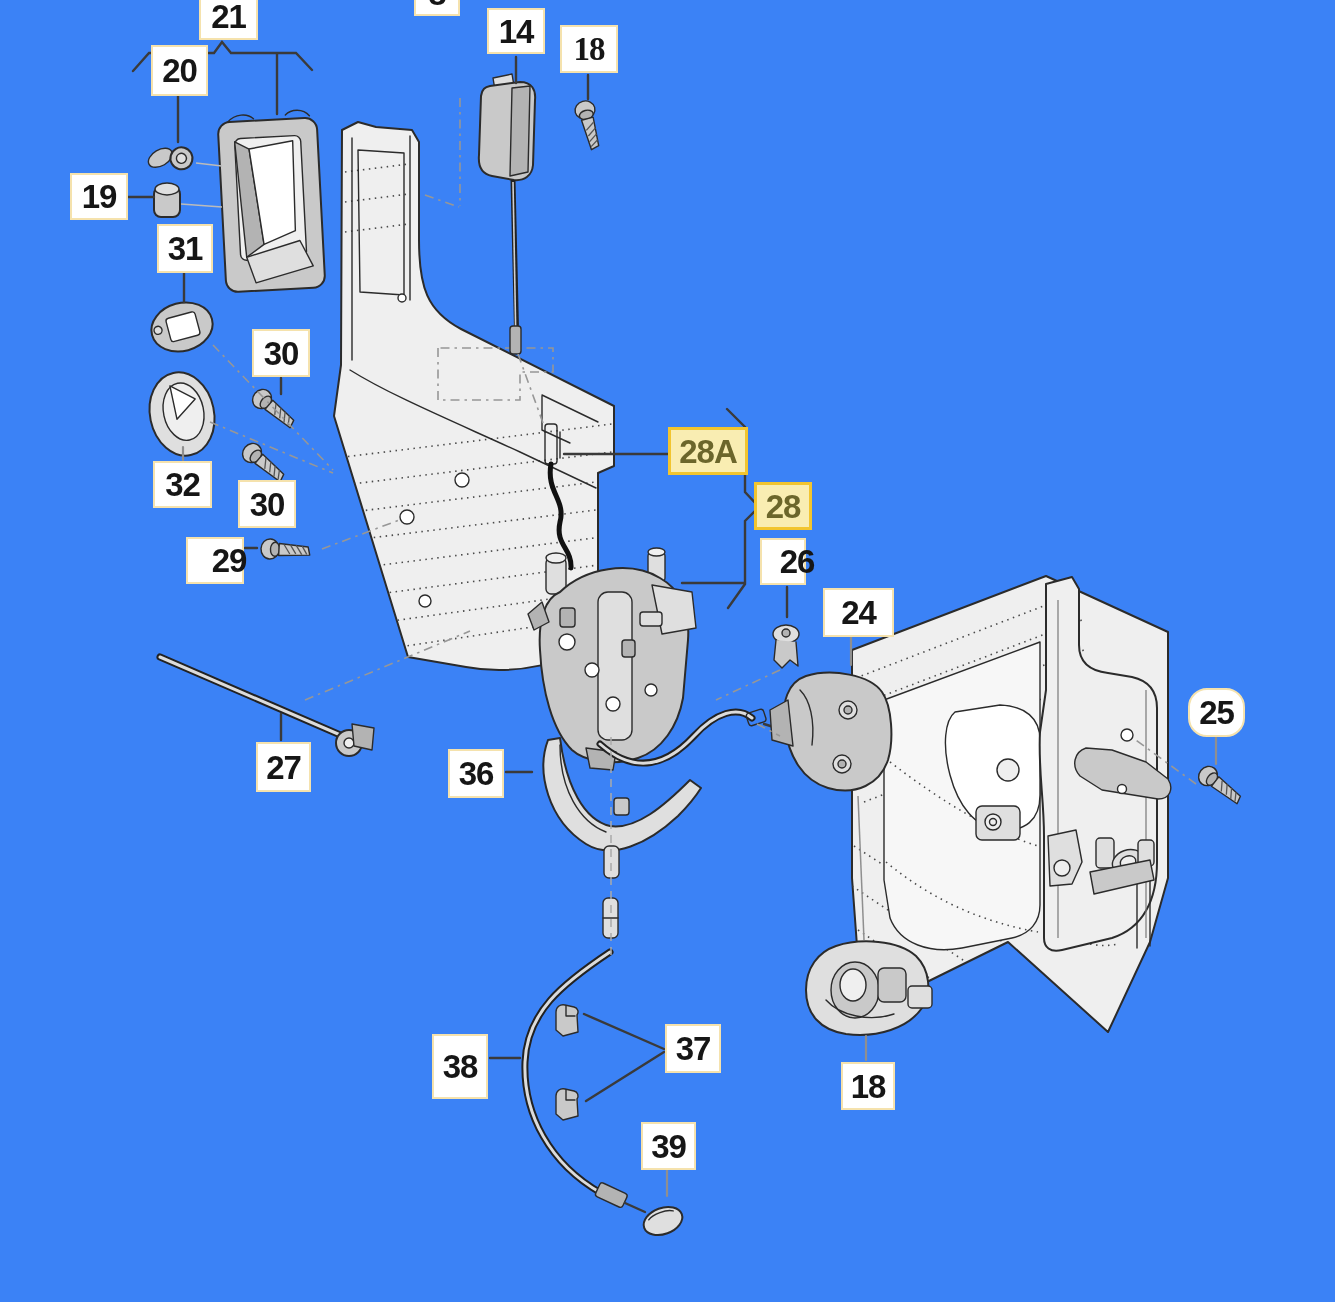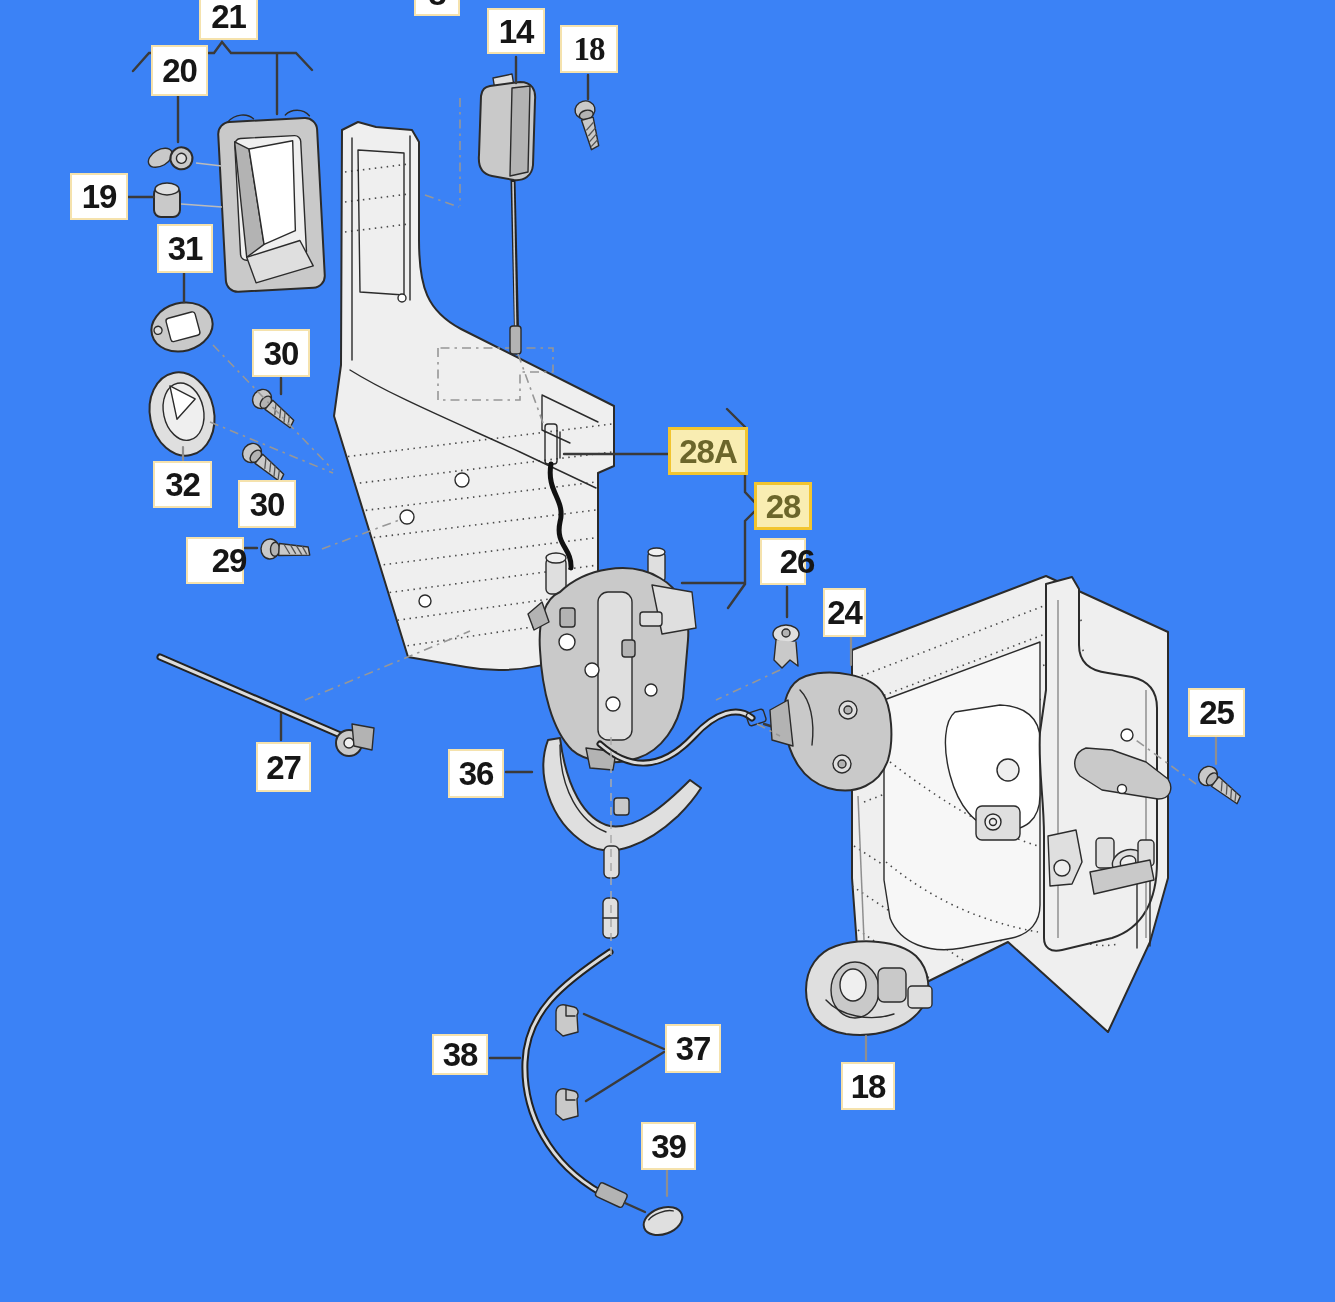--- a/index.html
+++ b/index.html
@@ -301,21 +301,21 @@
   <div class="plabel" style="left:157px;top:224px;width:56px;height:49px;">31</div>
   <div class="plabel" style="left:252px;top:329px;width:58px;height:48px;">30</div>
   <div class="plabel" style="left:153px;top:461px;width:59px;height:47px;">32</div>
   <div class="plabel" style="left:238px;top:480px;width:58px;height:48px;">30</div>
   <div class="plabel" style="left:186px;top:537px;width:58px;height:47px;padding-left:28px;">29</div>
   <div class="plabel" style="left:487px;top:8px;width:58px;height:46px;">14</div>
   <div class="plabel" style="left:560px;top:25px;width:58px;height:48px;font-family:Liberation Serif, serif;">18</div>
   <div class="plabel hl" style="left:668px;top:427px;width:80px;height:48px;">28A</div>
   <div class="plabel hl" style="left:754px;top:482px;width:58px;height:48px;">28</div>
   <div class="plabel" style="left:760px;top:538px;width:46px;height:47px;padding-left:28px;">26</div>
-  <div class="plabel" style="left:823px;top:588px;width:43px;height:49px;">24</div>
-  <div class="plabel" style="left:1188px;top:688px;width:57px;height:49px;">25</div>
+  <div class="plabel" style="left:823px;top:588px;width:71px;height:49px;">24</div>
+  <div class="plabel" style="left:1188px;top:688px;width:57px;height:49px;border-radius:19px;">25</div>
   <div class="plabel" style="left:256px;top:742px;width:55px;height:50px;">27</div>
   <div class="plabel" style="left:448px;top:749px;width:56px;height:49px;">36</div>
-  <div class="plabel" style="left:432px;top:1034px;width:56px;height:41px;">38</div>
+  <div class="plabel" style="left:432px;top:1034px;width:56px;height:65px;">38</div>
   <div class="plabel" style="left:665px;top:1024px;width:56px;height:49px;">37</div>
   <div class="plabel" style="left:641px;top:1122px;width:55px;height:48px;">39</div>
   <div class="plabel" style="left:841px;top:1062px;width:54px;height:48px;">18</div>
 </div>
 
 </body></html>

